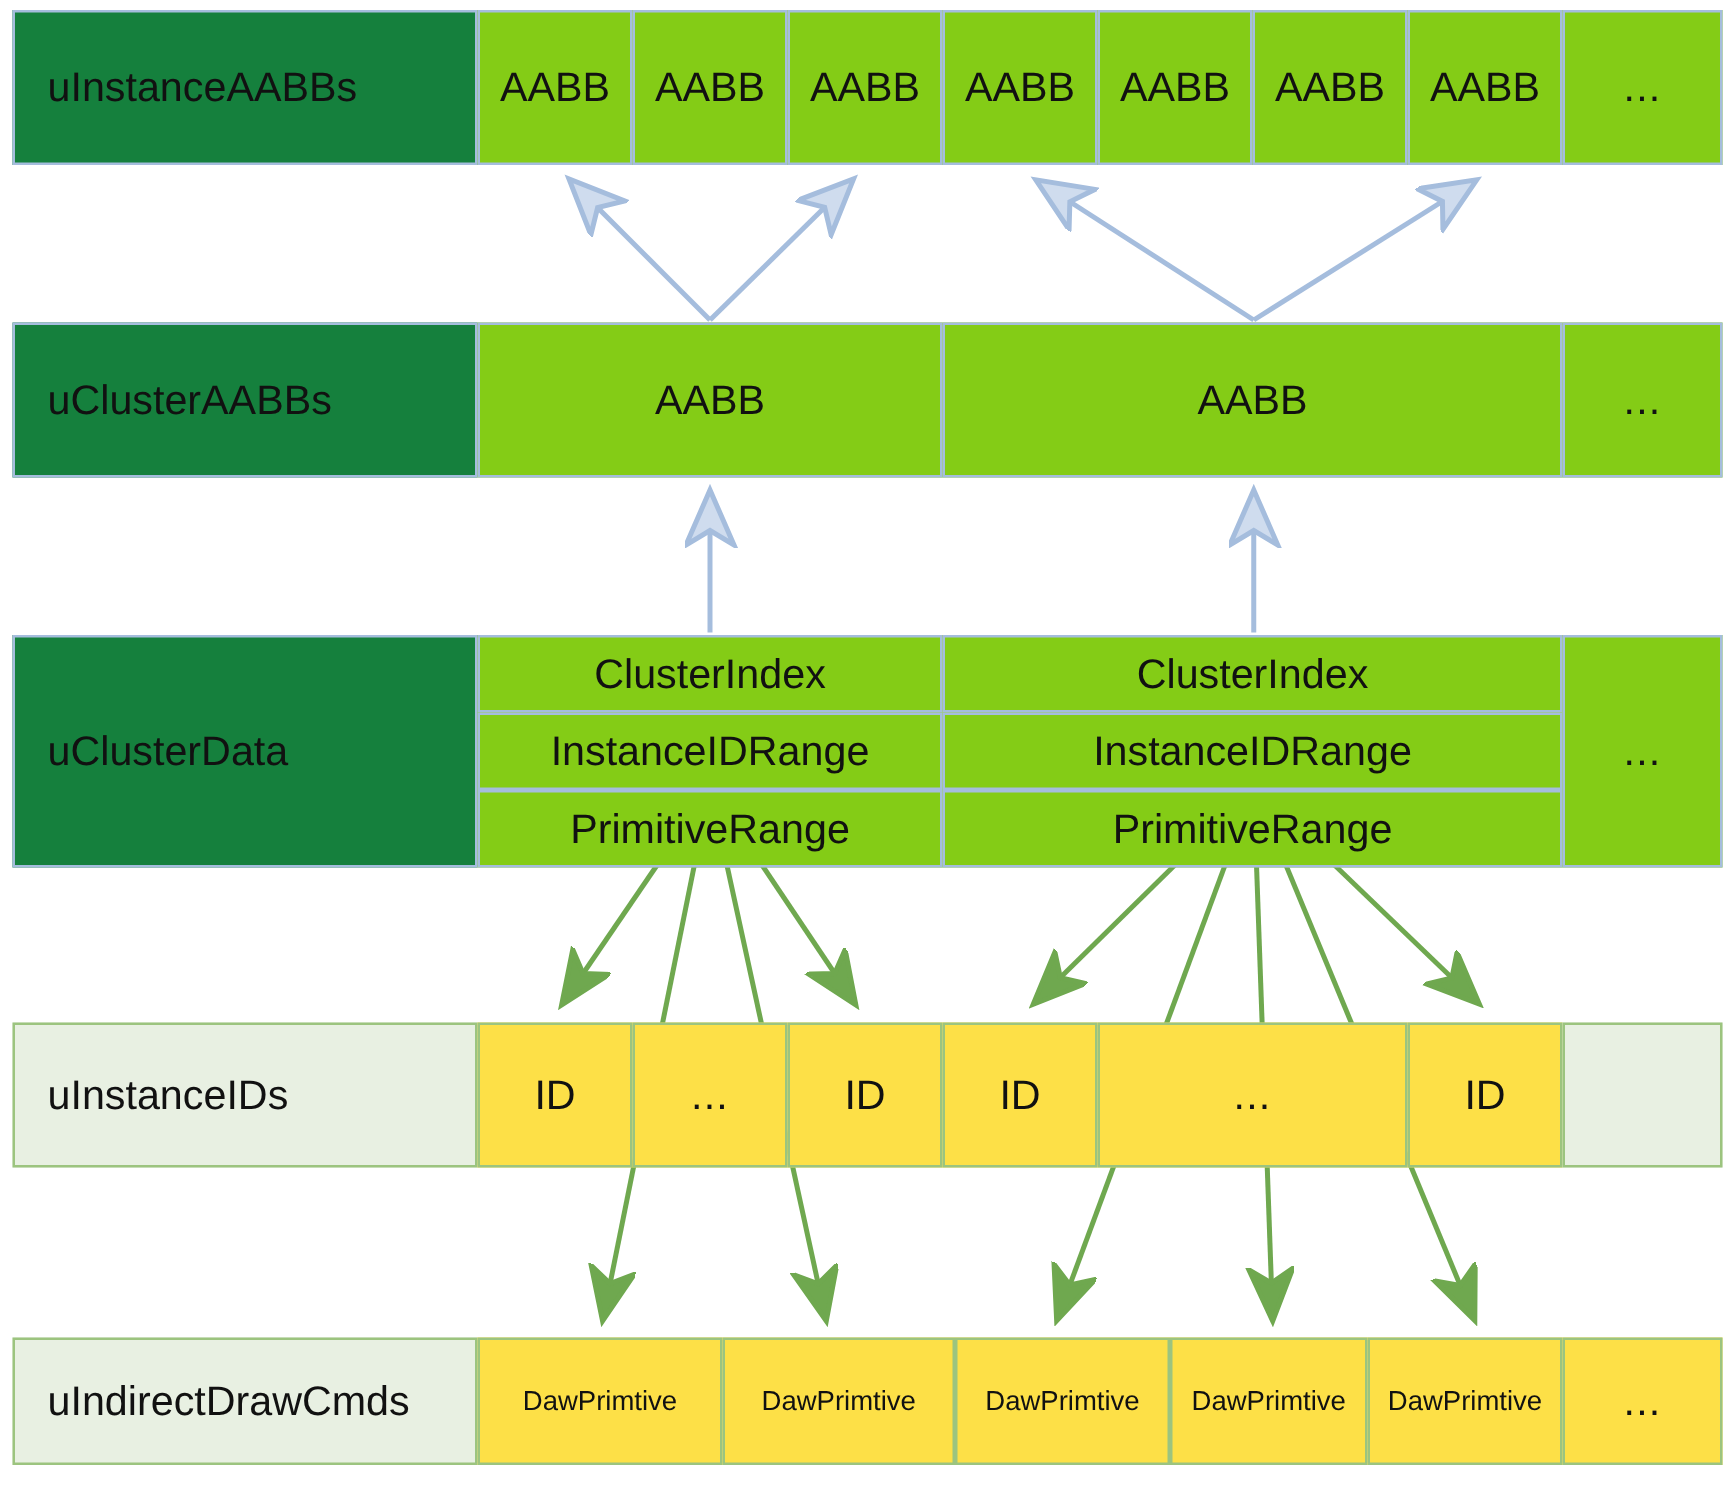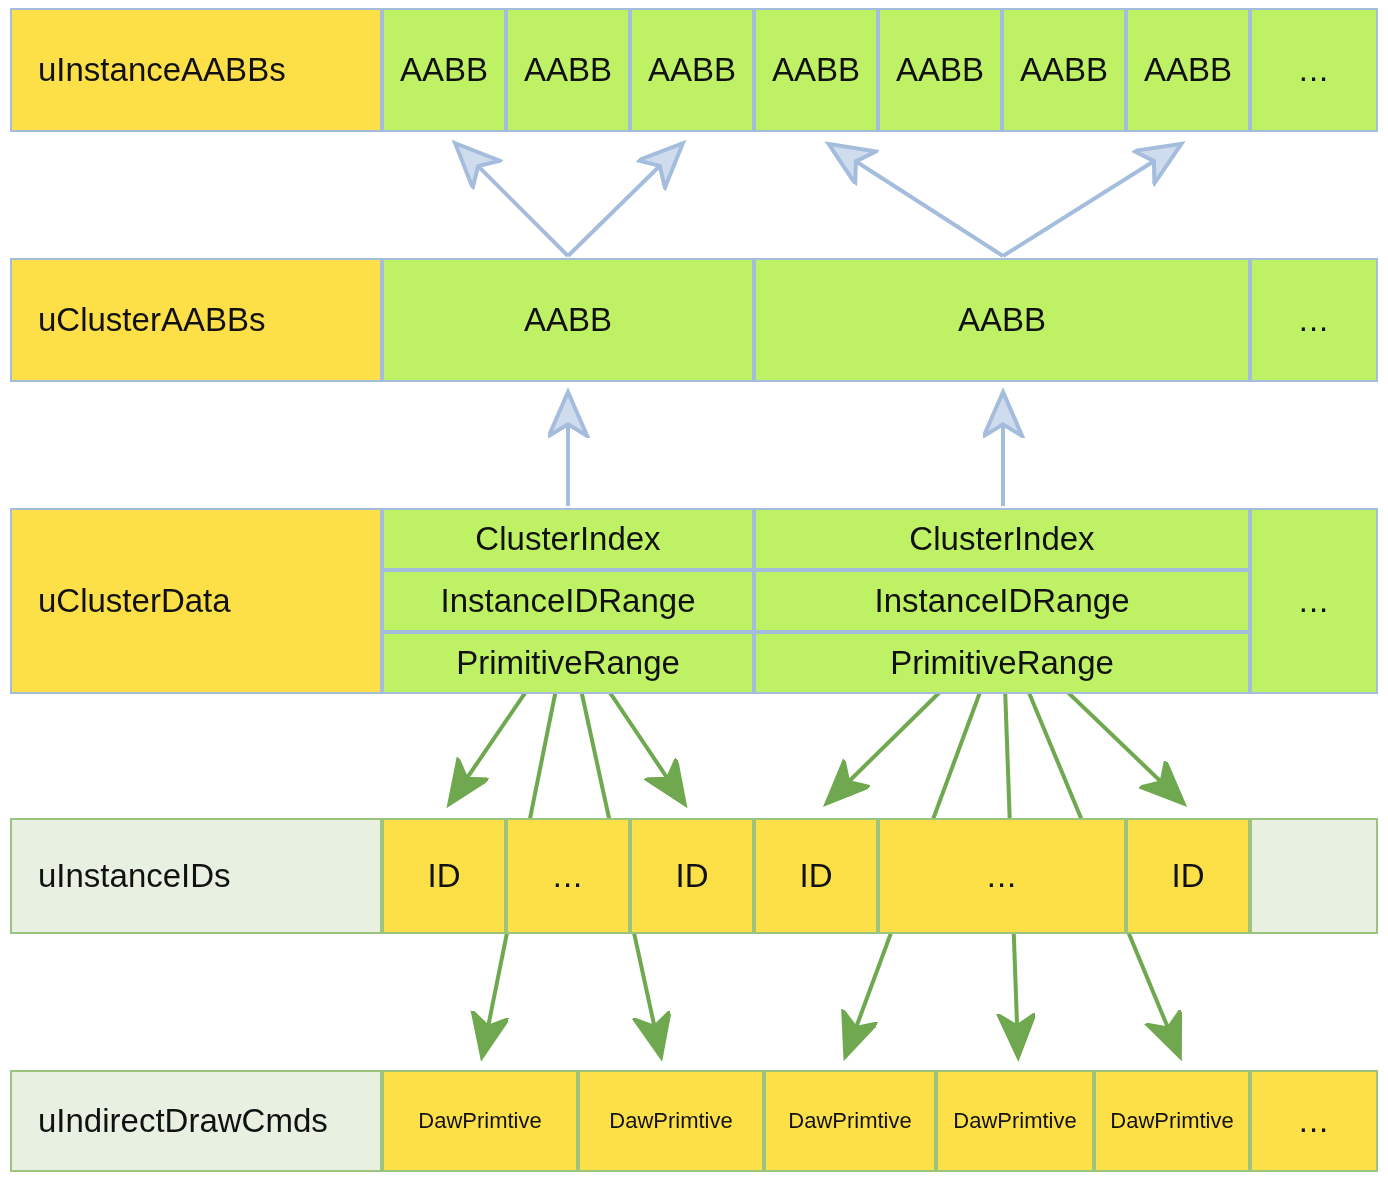--- a/index.html
+++ b/index.html
@@ -39,25 +39,25 @@
     display: flex;
     align-items: center;
     justify-content: center;
     text-align: center;
     overflow: hidden;
     white-space: nowrap;
   }
   
   .row-blue .cell {
     border: 2px solid #a5bddd;
-    background: #bef264;
+    background: #84cc16;
     color: #111111;
   }
   .row-blue .cell.label {
-    background: #fde047;
+    background: #15803d;
   }
   
   .row-green .cell {
     border: 2px solid #9cc47f;
     background: #fde047;
     color: #111111;
   }
   .row-green .cell.label {
     background: #e8f0e2;
   }

